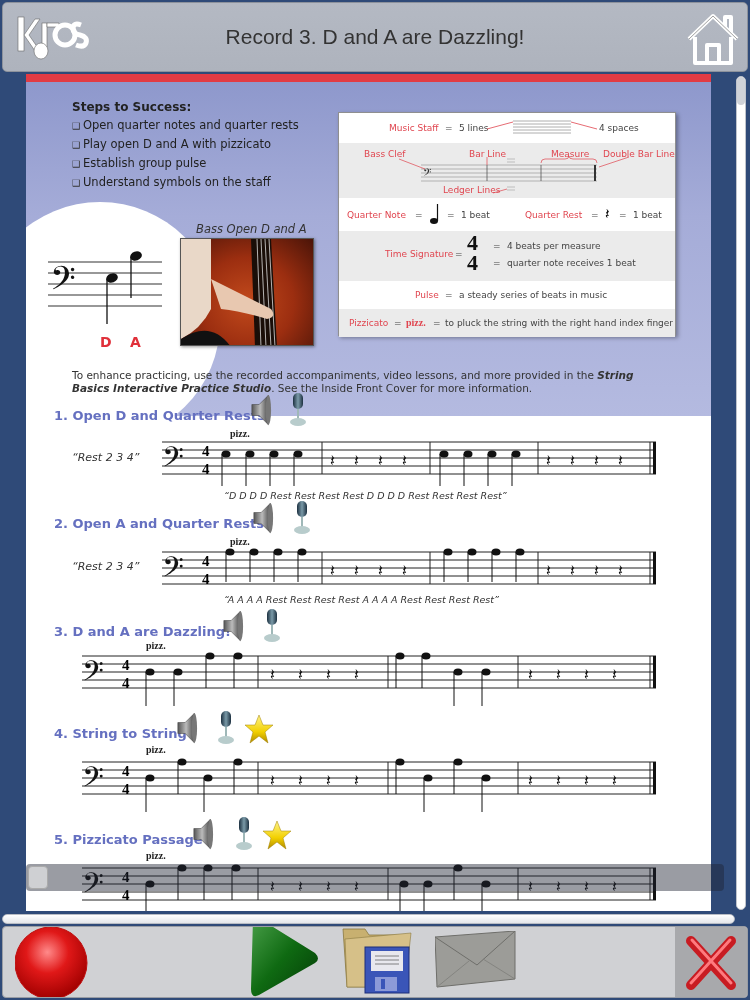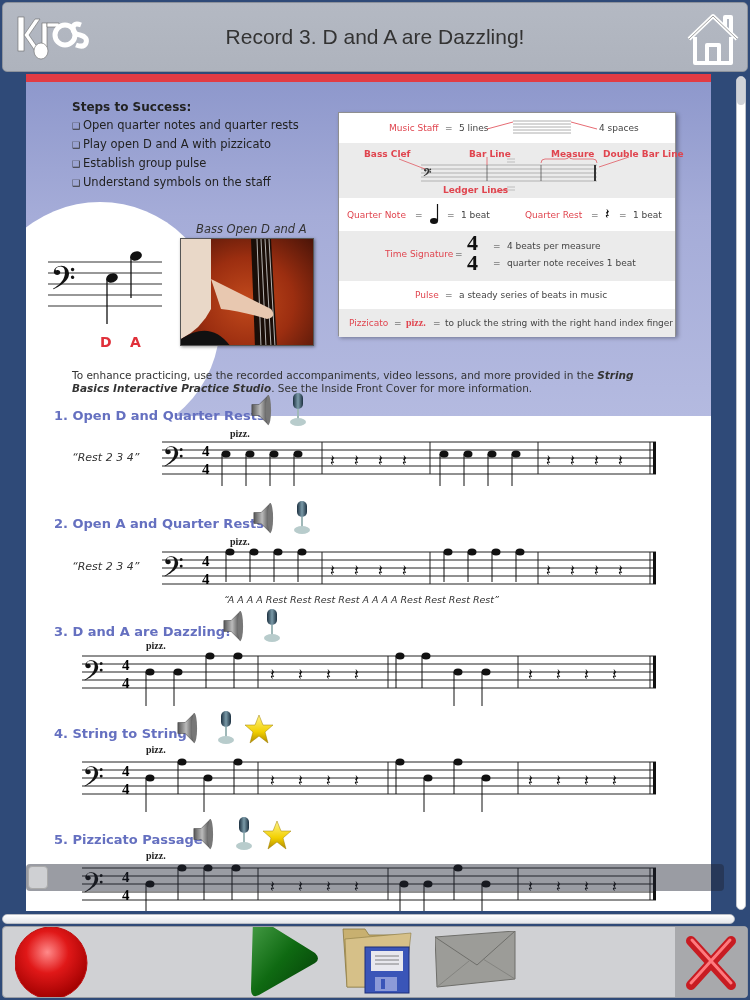--- a/index.html
+++ b/index.html
@@ -147,21 +147,21 @@
               <line x1="26" y1="4" x2="84" y2="4"></line>
               <line x1="26" y1="7" x2="84" y2="7"></line>
               <line x1="26" y1="10" x2="84" y2="10"></line>
               <line x1="26" y1="13" x2="84" y2="13"></line>
               <line x1="26" y1="16" x2="84" y2="16"></line>
             </g>
           <line x1="84" y1="5" x2="110" y2="12" stroke="#e0454f" stroke-width="0.8"></line>
         </svg>
         <span class="abs" style="left:260px;top:10px;">4 spaces</span>
       </div>
-      <div class="lrow gray" style="top:30px;height:55px;font-weight:bold;">
+      <div class="lrow gray" style="top:30px;height:55px;">
         <span class="abs red" style="left:25px;top:6px;">Bass Clef</span>
         <span class="abs red" style="left:130px;top:6px;">Bar Line</span>
         <span class="abs red" style="left:212px;top:6px;">Measure</span>
         <span class="abs red" style="left:264px;top:6px;">Double Bar Line</span>
         <svg class="abs" style="left:0;top:0;" width="338" height="55">
           <g stroke="#999" stroke-width="0.7">
             <line x1="82" y1="22" x2="258" y2="22"></line>
               <line x1="82" y1="26" x2="258" y2="26"></line>
               <line x1="82" y1="30" x2="258" y2="30"></line>
               <line x1="82" y1="34" x2="258" y2="34"></line>
@@ -316,20 +316,21 @@
     <line x1="412" y1="8" x2="412" y2="40" stroke="#222"></line>
     <g font-size="16" fill="#111">
         <text x="420" y="32">𝄽</text>
         <text x="444" y="32">𝄽</text>
         <text x="468" y="32">𝄽</text>
         <text x="492" y="32">𝄽</text>
       </g>
     <line x1="524" y1="8" x2="524" y2="40" stroke="#222"></line>
       <rect x="527" y="8" width="3" height="32" fill="#111"></rect>
   </svg>
+  <div class="note-lbls" style="left:198px;top:416px;">“D    D    D    D       Rest  Rest  Rest  Rest     D    D    D    D        Rest  Rest  Rest  Rest”</div>
 
   <div class="ex-title" style="left:28px;top:442px;">2. Open A and Quarter Rests</div>
   <svg class="icon-btn" style="left:226px;top:426px;" width="22" height="36">
       <use href="#speaker"></use>
     </svg>
   <svg class="icon-btn" style="left:266px;top:426px;" width="20" height="36">
       <use href="#micro"></use>
     </svg>
   <div class="pizz" style="left:204px;top:462px;">pizz.</div>
   <div class="count-lbl" style="left:46px;top:486px;">“Rest  2  3  4”</div>

